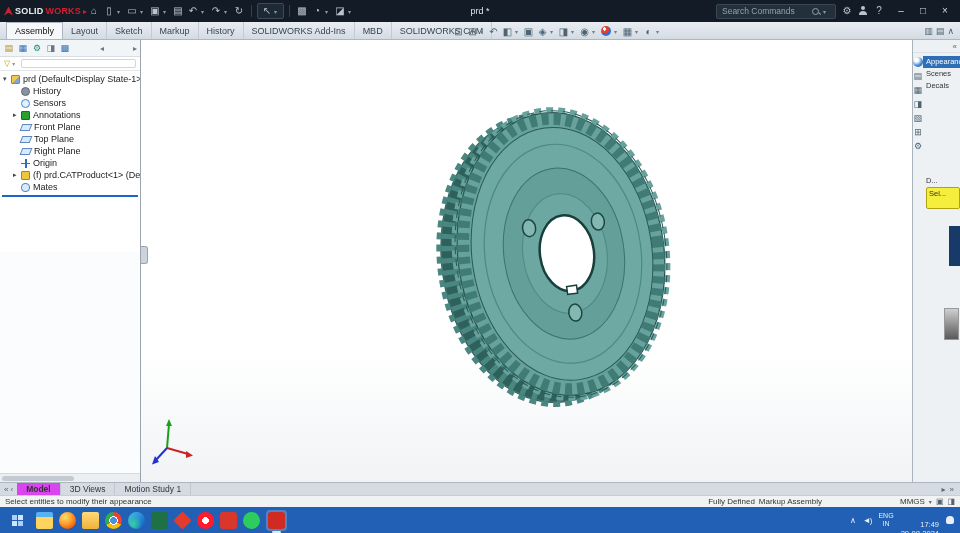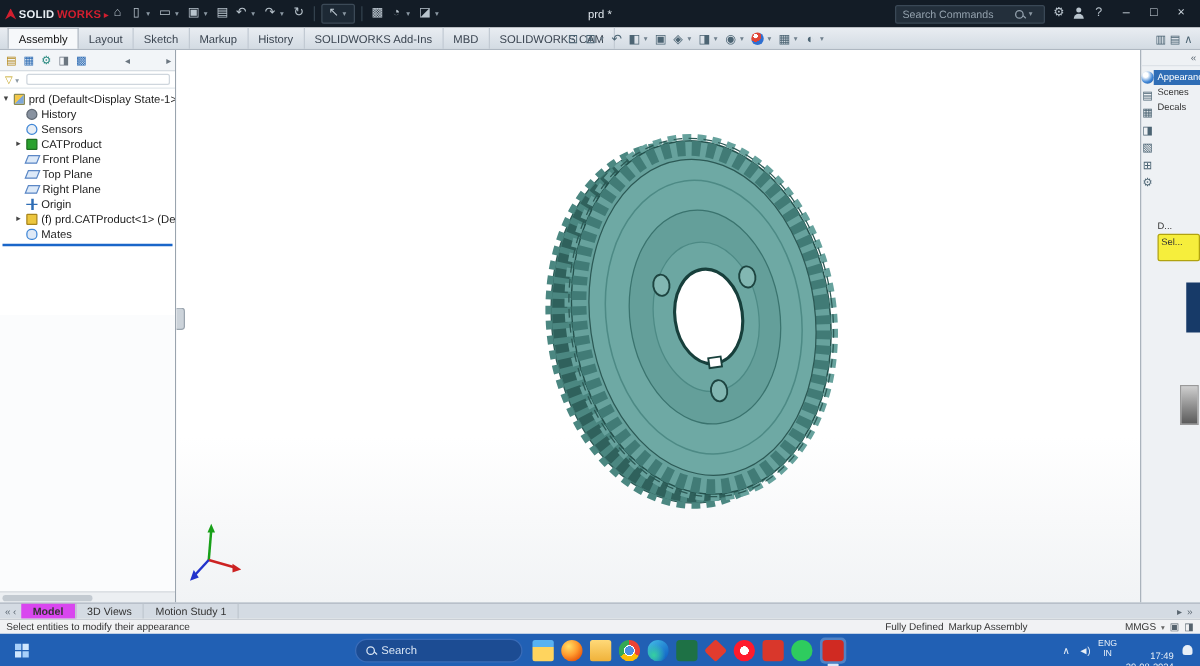--- a/index.html
+++ b/index.html
@@ -263,21 +263,21 @@
           <span>History</span>
         </div>
         <div class="trow child">
           <span class="tw"></span>
           <span class="ticon icon-sensors"></span>
           <span>Sensors</span>
         </div>
         <div class="trow child">
           <span class="tw">▸</span>
           <span class="ticon icon-annot"></span>
-          <span>CATProduct</span>
+          <span>Annotations</span>
         </div>
         <div class="trow child">
           <span class="tw"></span>
           <span class="ticon icon-plane"></span>
           <span>Front Plane</span>
         </div>
         <div class="trow child">
           <span class="tw"></span>
           <span class="ticon icon-plane"></span>
           <span>Top Plane</span>
@@ -405,24 +405,20 @@
   </div>
 
   <div class="taskbar">
     <div class="start">
       <div class="win-logo">
           <span></span>
           <span></span>
           <span></span>
           <span></span>
         </div>
-    </div>
-    <div class="tsearch">
-      <span class="mag2"></span>
-      <span>Search</span>
     </div>
     <div class="apps">
       <div class="app a-explorer"></div>
       <div class="app a-firefox"></div>
       <div class="app a-folder"></div>
       <div class="app a-chrome"></div>
       <div class="app a-edge"></div>
       <div class="app a-excel"></div>
       <div class="app a-diamond"></div>
       <div class="app a-opera"></div>

